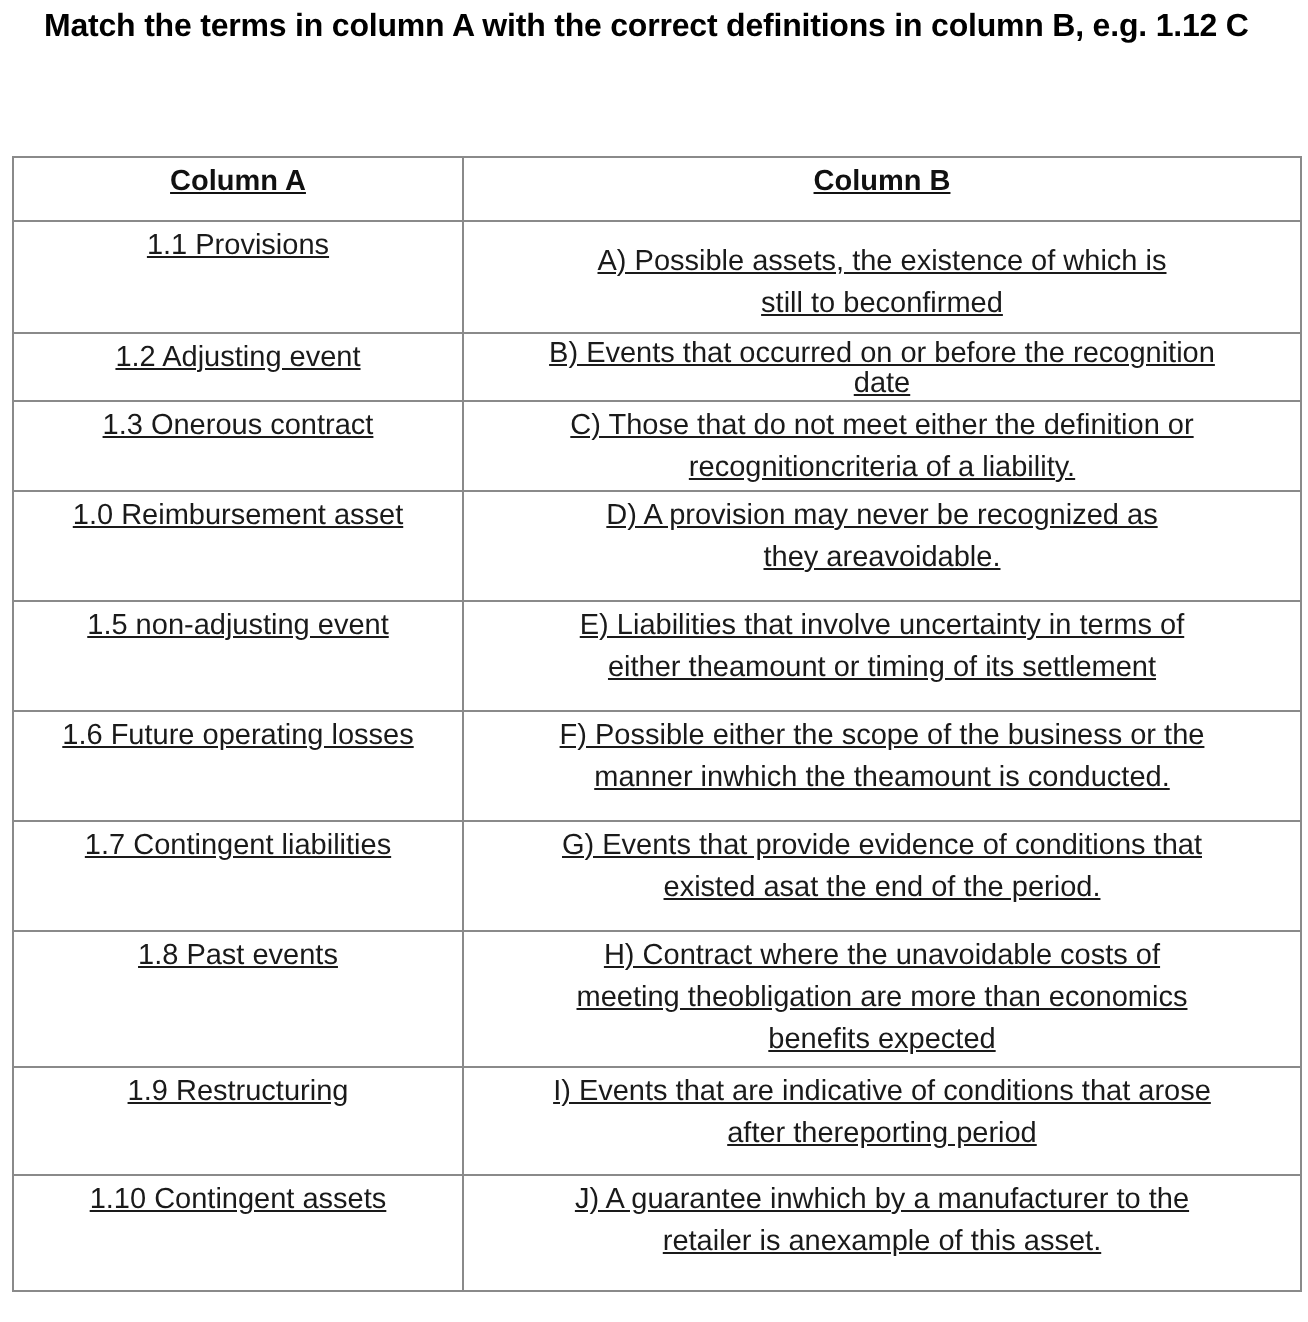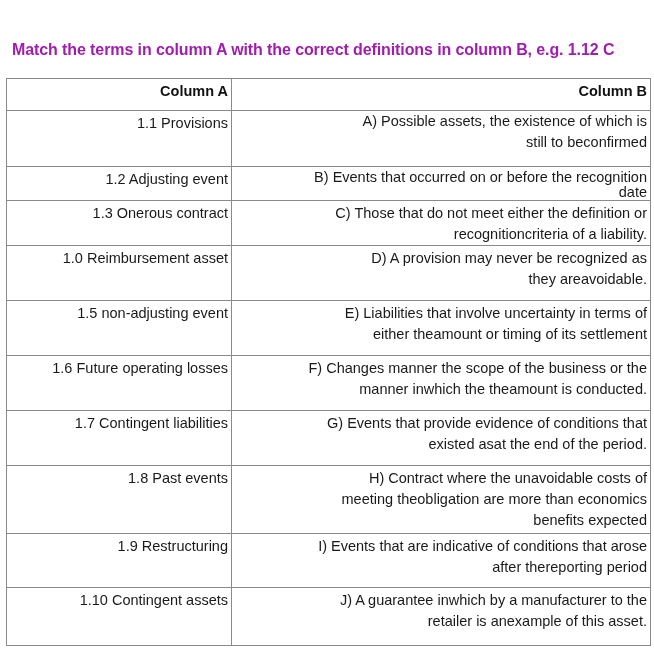--- a/index.html
+++ b/index.html
@@ -10,46 +10,46 @@
   body {
     width: 654px;
     height: 661px;
     position: relative;
     overflow: hidden;
     font-family: "Liberation Sans", sans-serif;
     color: #111111;
   }
   .title {
     position: absolute;
-    left: 12px;
+    left: 22px;
     top: 5px;
     font-size: 16px;
     font-weight: bold;
     letter-spacing: -0.1px;
     white-space: nowrap;
-    color: #a21caf;
-    margin-top: 36px;
+    color: #000000;
   }
   table.match-table {
     position: absolute;
     left: 6px;
     top: 78px;
     width: 644px;
     border-collapse: collapse;
     table-layout: fixed;
     font-size: 14.5px;
   }
   table.match-table td, table.match-table th {
     border: 1.5px solid #8a8a8a;
     vertical-align: top;
-    text-align: right;
+    text-align: center;
     padding: 2px 3px 0 3px;
     line-height: 21px;
     font-weight: normal;
     color: #1a1a1a;
+    text-decoration: underline;
   }
   table.match-table th {
     font-weight: bold;
     color: #111;
   }
   col.colA { width: 225px; }
   col.colB { width: 419px; }
   .tight { line-height: 15px; }
 </style>
 </head>
@@ -63,21 +63,21 @@
       <col class="colB">
     </colgroup>
   <tbody>
       <tr style="height:32px;">
     <th>Column A</th>
     <th>Column B</th>
   </tr>
 
   <tr style="height:56px;">
     <td>1.1 Provisions</td>
-    <td style="padding-top:0;">
+    <td style="padding-top:10px;">
       <div>A) Possible assets, the existence of which is</div>
       <div>still to beconfirmed</div>
     </td>
   </tr>
 
   <tr style="height:34px;">
     <td>1.2 Adjusting event</td>
     <td class="tight" style="padding-top:3px;">
       <div class="tight">B) Events that occurred on or before the recognition</div>
       <div class="tight">date</div>
@@ -104,21 +104,21 @@
     <td>1.5 non-adjusting event</td>
     <td>
       <div>E) Liabilities that involve uncertainty in terms of</div>
       <div>either theamount or timing of its settlement</div>
     </td>
   </tr>
 
   <tr style="height:55px;">
     <td style="white-space:nowrap;">1.6 Future operating losses</td>
     <td>
-      <div>F) Changes manner the scope of the business or the</div>
+      <div>F) Possible either the scope of the business or the</div>
       <div>manner inwhich the theamount is conducted.</div>
     </td>
   </tr>
 
   <tr style="height:55px;">
     <td>1.7 Contingent liabilities</td>
     <td>
       <div>G) Events that provide evidence of conditions that</div>
       <div>existed asat the end of the period.</div>
     </td>

